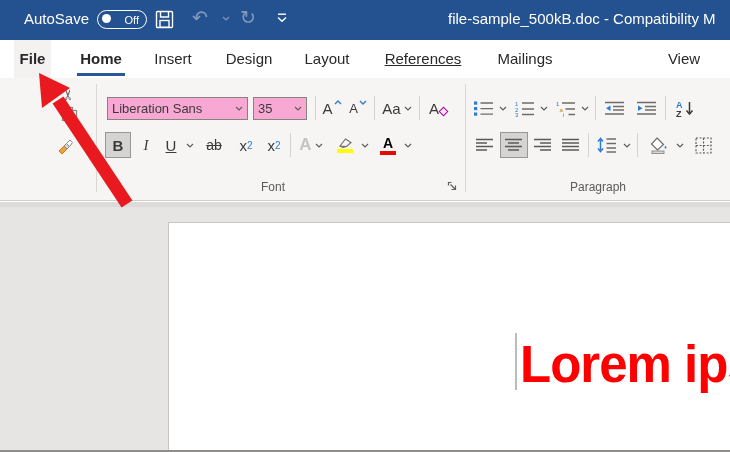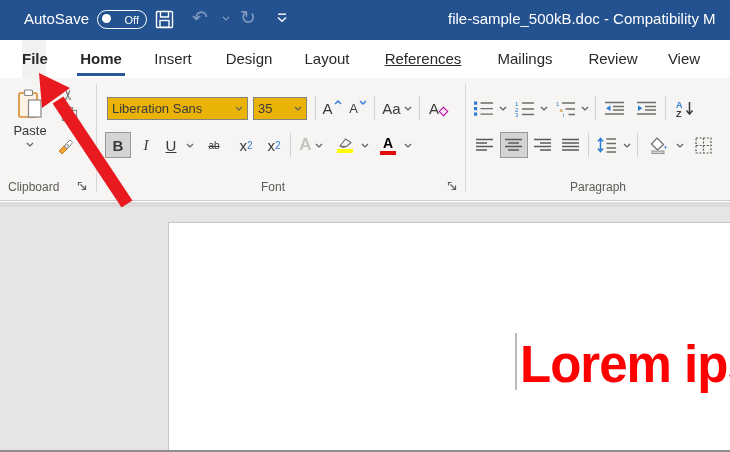--- a/index.html
+++ b/index.html
@@ -17,21 +17,21 @@
   .save-btn { left:155px; top:10px; }
   .undo-btn { left:192px; top:6px; font-size:19px; color:rgba(255,255,255,.42); }
   .undo-chevron { left:222px; top:16px; }
   .redo-btn { left:240px; top:6px; font-size:19px; color:rgba(255,255,255,.42); }
   .qat-more { left:276px; top:13px; }
   .doc-title { position:absolute; left:448px; top:10px; font-size:15px; white-space:nowrap; color:#fff; }
 
   
   .tabrow { position:absolute; top:40px; left:0; right:0; height:38px; background:#fff; }
   .tab { position:absolute; top:0; height:38px; line-height:38px; text-align:center; font-size:15px; color:#29292b; cursor:default; }
-  .tab-file { left:22px; width:24px; background:#f3f2f1; font-weight:bold; }
+  .tab-file { left:14px; width:37px; background:#f3f2f1; font-weight:bold; }
   .tab-home { left:72px; width:58px; font-weight:600; }
   .tab-home::after { content:""; position:absolute; left:5px; right:5px; bottom:2px; height:3px; background:#2b579a; }
   .tab-insert { left:146px; width:54px; }
   .tab-design { left:216px; width:66px; }
   .tab-layout { left:295px; width:64px; }
   .tab-references { left:378px; width:90px;text-decoration:underline; }
   .tab-mailings { left:488px; width:74px; }
   .tab-review { left:578px; width:70px; }
   .tab-view { left:660px; width:48px; }
 
@@ -58,30 +58,30 @@
   .painter-btn { left:56px; top:58px; }
   .clipboard-label { position:absolute; left:8px; top:2px; }
   .launcher { position:absolute; top:3px; }
   .clipboard-launcher { left:77px; }
   .font-launcher { right:7px; }
 
   
   .group-font { position:absolute; left:97px; top:0; width:368px; height:100%; }
   .font-row1 { position:absolute; top:18px; left:10px; right:0; height:24px; display:flex; align-items:center; }
   .font-row2 { position:absolute; top:52px; left:8px; right:0; height:30px; display:flex; align-items:center; }
-  .combo { height:23px; background:#eab308; border:1px solid #85837f; display:flex; align-items:center; font-size:13px; color:#3b3a39; padding:0 4px; flex:none; }
+  .combo { height:23px; background:#f9a8d4; border:1px solid #85837f; display:flex; align-items:center; font-size:13px; color:#3b3a39; padding:0 4px; flex:none; }
   .combo-name { width:141px; }
   .combo-size { width:54px; margin-left:5px; margin-right:5px; }
   .combo-text { flex:1; white-space:nowrap; overflow:hidden; }
   .accent-mark { margin-left:1px; position:relative; top:-6px; }
   .eraser { display:inline-block; width:7px; height:7px; border:1.5px solid #b4009e; background:#f7e6f4; transform:rotate(45deg); margin-left:1px; position:relative; top:3px; }
   .b-glyph { font-weight:bold; }
   .i-glyph { font-style:italic; font-family:"Liberation Serif", serif; }
   .u-glyph { text-decoration:underline; }
-  .strike-glyph { text-decoration:line-through; font-size:10px; }
+  .strike-glyph { text-decoration:line-through; font-size:14px; }
   .script-n { font-size:10px; color:#2b7cd3; }
   .sub-n { vertical-align:-4px; } .sup-n { vertical-align:6px; }
   .effects-glyph { font-weight:bold; font-size:17px; color:#c6c4c1; }
   .color-stack { display:flex; flex-direction:column; align-items:center; line-height:1; }
   .color-bar { width:16px; height:4px; margin-top:1px; }
   .fc-glyph { font-weight:bold; font-size:14px; }
   .font-footer-label { position:absolute; left:0; right:16px; top:2px; text-align:center; }
 
   
   .group-para { position:absolute; left:466px; top:0; right:0; height:100%; }
@@ -138,63 +138,41 @@
   </div>
 
   <div class="tabrow">
     <div class="tab tab-file">File</div>
     <div class="tab tab-home">Home</div>
     <div class="tab tab-insert">Insert</div>
     <div class="tab tab-design">Design</div>
     <div class="tab tab-layout">Layout</div>
     <div class="tab tab-references">References</div>
     <div class="tab tab-mailings">Mailings</div>
-    <div class="tab tab-review">Review</div>
     <div class="tab tab-view">View</div>
   </div>
 
   <div class="ribbon">
 
     <div class="group-clipboard">
-      <div class="paste-btn">
-        <svg width="30" height="32" viewBox="0 0 30 32" style="margin:0 auto">
-          <rect x="4" y="5" width="18" height="24" rx="1.5" fill="#fdf2e3" stroke="#d98c2f" stroke-width="1.6"></rect>
-          <rect x="9.5" y="2" width="8" height="5.5" rx="1" fill="#ffffff" stroke="#8a8886" stroke-width="1.2"></rect>
-          <rect x="13.5" y="12" width="12.5" height="17" fill="#ffffff" stroke="#8a8886" stroke-width="1.2"></rect>
-        </svg>
-        <div class="paste-label">Paste</div>
-        <svg class="paste-chev" width="8" height="5" viewBox="0 0 8 5" fill="none" stroke="#5f5e5c" stroke-width="1.2" style="margin:4px auto 0">
-            <path d="M1 1 L4 4 L7 1"></path>
-          </svg>
-      </div>
       <div class="mini-btn cut-btn">
         <span class="cut-glyph">✂</span>
       </div>
       <div class="mini-btn copy-btn">
         <svg width="17" height="19" viewBox="0 0 17 19">
           <rect x="1.5" y="1.5" width="10" height="13" fill="#ffffff" stroke="#8a8886" stroke-width="1.2"></rect>
           <rect x="5.5" y="4.5" width="10" height="13" fill="#ffffff" stroke="#8a8886" stroke-width="1.2"></rect>
         </svg>
       </div>
       <div class="mini-btn painter-btn">
         <svg width="20" height="20" viewBox="0 0 20 20">
           <path d="M3 15 L8 10 L11 13 L6 18 Z" fill="#f0a33c" stroke="#c77f1a" stroke-width="1"></path>
           <path d="M8 10 L10.5 7.5 L13.5 10.5 L11 13 Z" fill="#d8d6d4" stroke="#8a8886" stroke-width="1"></path>
           <path d="M10.5 7.5 L14 4 L16.5 6.5 L13.5 10.5 Z" fill="#ffffff" stroke="#8a8886" stroke-width="1"></path>
         </svg>
-      </div>
-      <div class="group-footer">
-        <span class="clipboard-label">Clipboard</span>
-        <span class="launcher clipboard-launcher">
-          <svg width="11" height="11" viewBox="0 0 11 11" fill="none" stroke="#5f5e5c" stroke-width="1.2">
-            <path d="M1.5 4.5 V1.5 H4.5"></path>
-              <path d="M3.5 3.5 L8.5 8.5"></path>
-              <path d="M8.5 4.5 V8.5 H4.5"></path>
-          </svg>
-        </span>
       </div>
     </div>
 
     <div class="group-sep sep-1"></div>
 
     <div class="group-font">
       <div class="font-row1">
         <div class="combo combo-name">
           <span class="combo-text">Liberation Sans</span>
           <svg width="8" height="5" viewBox="0 0 8 5" fill="none" stroke="#5f5e5c" stroke-width="1.2">

